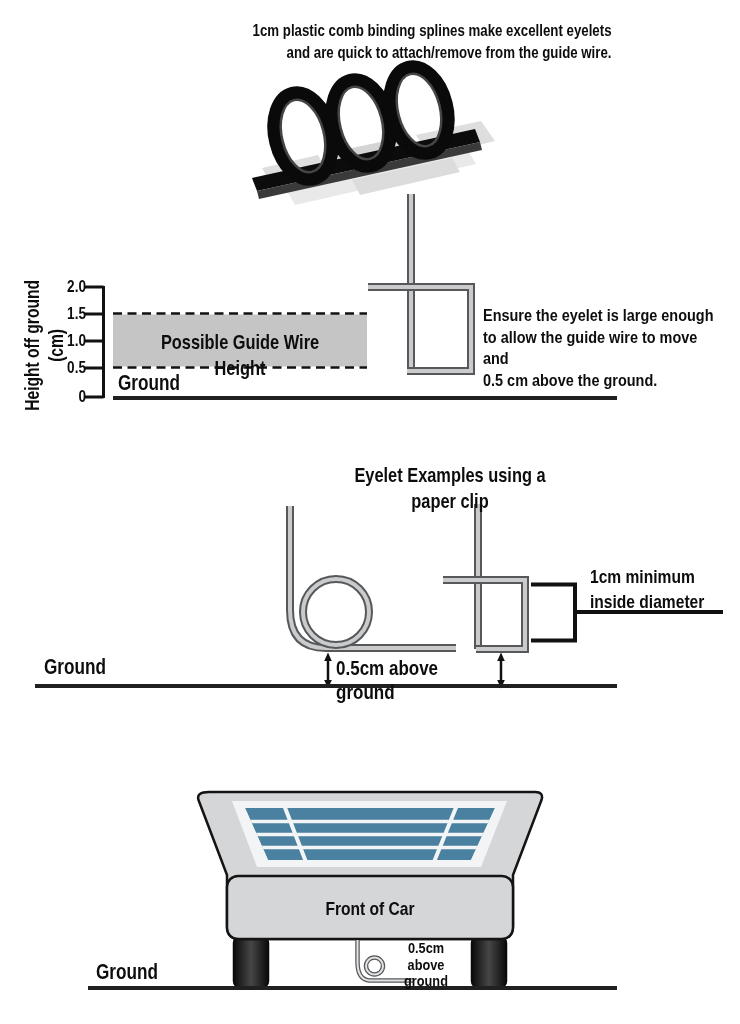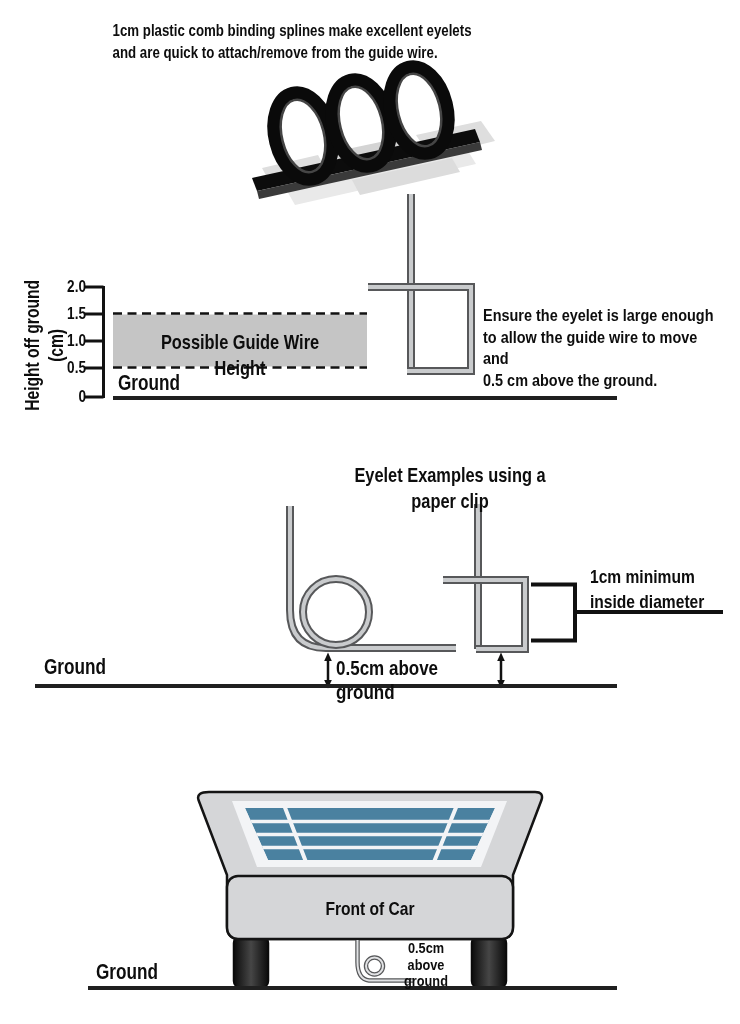--- a/index.html
+++ b/index.html
@@ -7,21 +7,21 @@
         font-family:"Liberation Sans",sans-serif;font-weight:bold;color:#111;}
   svg{position:absolute;left:0;top:0;z-index:0;}
   .t{position:absolute;z-index:2;font-weight:bold;color:#0d0d0d;white-space:pre-line;line-height:1.22;}
   .c78{transform:scaleX(.78);transform-origin:50% 50%;}
   .l85{transform:scaleX(.85);transform-origin:0 50%;}
   .r85{transform:scaleX(.85);transform-origin:100% 50%;}
   .c85{transform:scaleX(.85);transform-origin:50% 50%;}
   .l82{transform:scaleX(.82);transform-origin:0 50%;}
   .c82{transform:scaleX(.82);transform-origin:50% 50%;}
   .l78{transform:scaleX(.78);transform-origin:0 50%;}
-  #title{left:62px;top:20px;width:600px;text-align:left;font-size:17px;line-height:22px;}
+  #title{left:62px;top:20px;width:600px;text-align:right;font-size:17px;line-height:22px;}
   #axisLabel{left:-57px;top:321px;width:202px;text-align:center;font-size:20px;
              transform:rotate(-90deg) scaleX(.78);transform-origin:50% 50%;}
   .tick{left:50px;width:36px;text-align:right;font-size:16px;line-height:18px;}
   #bandLabel{left:116px;top:329px;width:248px;text-align:center;font-size:21px;}
   .ground{font-size:22px;}
   #ground1{left:118px;top:370px;}
   #ensure{left:483px;top:305px;width:280px;font-size:17px;line-height:21.5px;}
   #exTitle{left:300px;top:462px;width:300px;text-align:center;font-size:21px;}
   #clearanceMid{left:336px;top:656px;width:180px;font-size:20px;}
   #ground2{left:44px;top:654px;}

